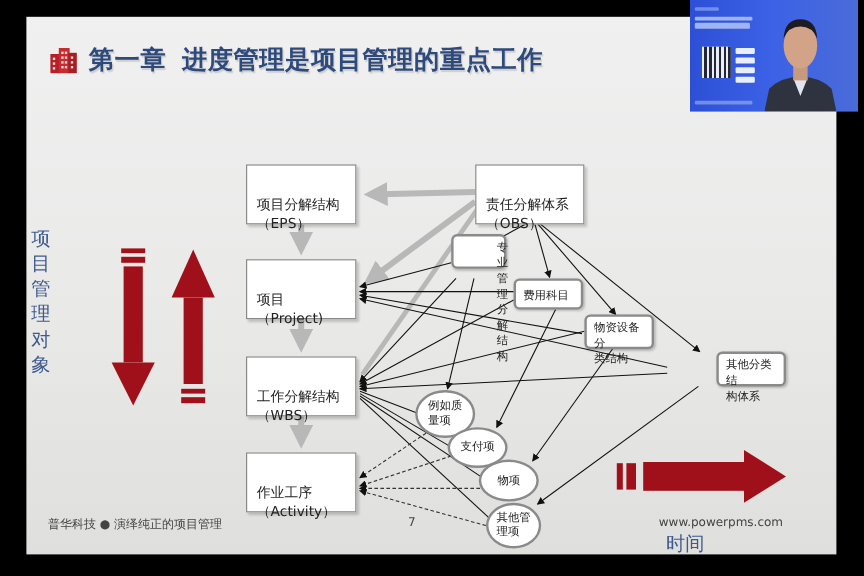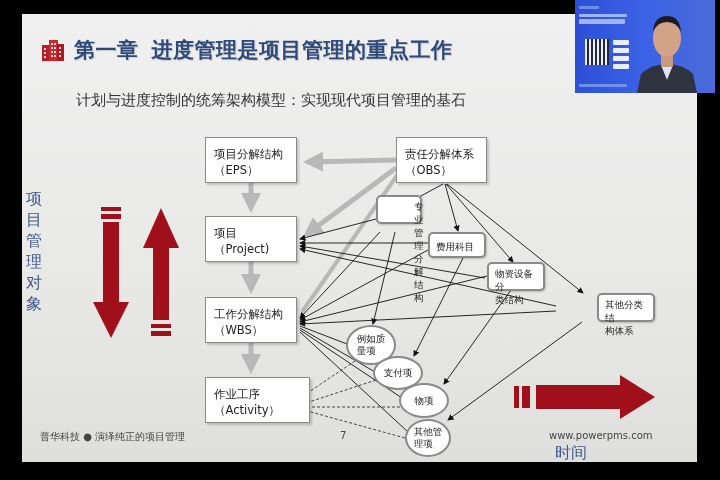--- a/index.html
+++ b/index.html
@@ -2,21 +2,21 @@
 <html><head>
 <meta charset="utf-8">
 <style>
   html,body{margin:0;padding:0;}
   body{width:720px;height:480px;background:#000;position:relative;overflow:hidden;font-family:"DejaVu Sans","Liberation Sans",sans-serif;}
   .slide{position:absolute;left:22px;top:14px;width:675px;height:448px;background:linear-gradient(180deg,#f0f0f0 0%,#e9e9e8 55%,#dfdfdd 100%);}
   .title-wrap{position:absolute;left:18px;top:22px;display:flex;align-items:center;}
   .logo{width:26px;height:26px;margin-right:8px;}
   .title{font-size:21px;font-weight:bold;color:#2e4a7c;letter-spacing:0.5px;text-shadow:1px 1px 1px rgba(0,0,0,0.15);font-family:Liberation Mono, monospace;}
   .subtitle{position:absolute;left:54px;top:77px;font-size:15px;color:#333;}
-  .box{position:absolute;background:#fff;border:1.5px solid #8a8a8a;box-shadow:2px 2px 2px rgba(0,0,0,0.18);font-size:11.5px;color:#222;padding:8px 8px;box-sizing:border-box;line-height:16px;}
+  .box{position:absolute;background:#fff;border:1.5px solid #8a8a8a;box-shadow:2px 2px 2px rgba(0,0,0,0.18);font-size:11.5px;color:#222;padding:24px 8px;box-sizing:border-box;line-height:16px;}
   .rbox{position:absolute;background:#fff;border:2px solid #8a8a8a;border-radius:5px;box-shadow:1px 1px 2px rgba(0,0,0,0.2);font-size:9.5px;color:#222;padding:3px 6px;box-sizing:border-box;line-height:13px;}
   .ell{position:absolute;background:#fff;border:2px solid #8a8a8a;border-radius:50%;display:flex;align-items:center;justify-content:center;text-align:left;font-size:9.5px;color:#222;line-height:12px;box-sizing:border-box;}
   .vlabel{position:absolute;left:25px;top:188px;width:18px;font-size:16px;line-height:21px;color:#3e5a8c;text-align:center;}
   .time-label{position:absolute;left:555px;top:403px;font-size:16px;color:#3e5a8c;margin-top:40px;}
   .footer-left{position:absolute;left:40px;top:430px;font-size:10px;color:#444;}
   .footer-page{position:absolute;left:340px;top:430px;font-size:10px;color:#444;}
   .footer-right{position:absolute;left:549px;top:430px;font-size:10px;color:#444;}
   svg.diagram{position:absolute;left:0;top:0;}
   .webcam{position:absolute;left:575px;top:0;width:140px;height:93px;background:linear-gradient(90deg,#2c4fd6 0%,#3c62e6 50%,#4a6bd8 100%);overflow:hidden;}
   .promo{position:absolute;left:4px;top:4px;width:52px;height:85px;}
@@ -46,21 +46,20 @@
           <rect x="14" y="14" width="2" height="2"></rect>
         <rect x="11" y="18" width="2" height="2"></rect>
           <rect x="14" y="18" width="2" height="2"></rect>
         <rect x="19" y="10" width="2" height="2"></rect>
           <rect x="19" y="14" width="2" height="2"></rect>
           <rect x="19" y="18" width="2" height="2"></rect>
       </g>
     </svg>
     <span class="title">第一章  进度管理是项目管理的重点工作</span>
   </div>
-  <div class="subtitle">计划与进度控制的统筹架构模型：实现现代项目管理的基石</div>
 </div>
 
 <svg class="diagram" width="720" height="480" viewBox="0 0 720 480">
   <defs>
     <marker id="ah" markerWidth="7" markerHeight="7" refX="6" refY="3.5" orient="auto">
       <path d="M0,0 L7,3.5 L0,7 z" fill="#111"></path>
     </marker>
     <marker id="ahg" markerWidth="4" markerHeight="4" refX="3" refY="2" orient="auto">
       <path d="M0,0 L4,2 L0,4 z" fill="#b8b8b8"></path>
     </marker>
@@ -135,21 +134,21 @@
   <div>（EPS）</div>
 </div>
 <div class="box" style="left:205px;top:216px;width:92px;height:46px;">
   <div>项目</div>
   <div>（Project)</div>
 </div>
 <div class="box" style="left:205px;top:297px;width:92px;height:46px;">
   <div>工作分解结构</div>
   <div>（WBS）</div>
 </div>
-<div class="box" style="left:205px;top:377px;width:105px;height:46px;">
+<div class="box" style="left:205px;top:377px;width:92px;height:46px;">
   <div>作业工序</div>
   <div>（Activity）</div>
 </div>
 
 <div class="box" style="left:396px;top:137px;width:91px;height:46px;">
   <div>责任分解体系</div>
   <div>（OBS）</div>
 </div>
 
 <div class="rbox" style="left:376px;top:195px;width:42px;height:29px;padding-left:36px;">

